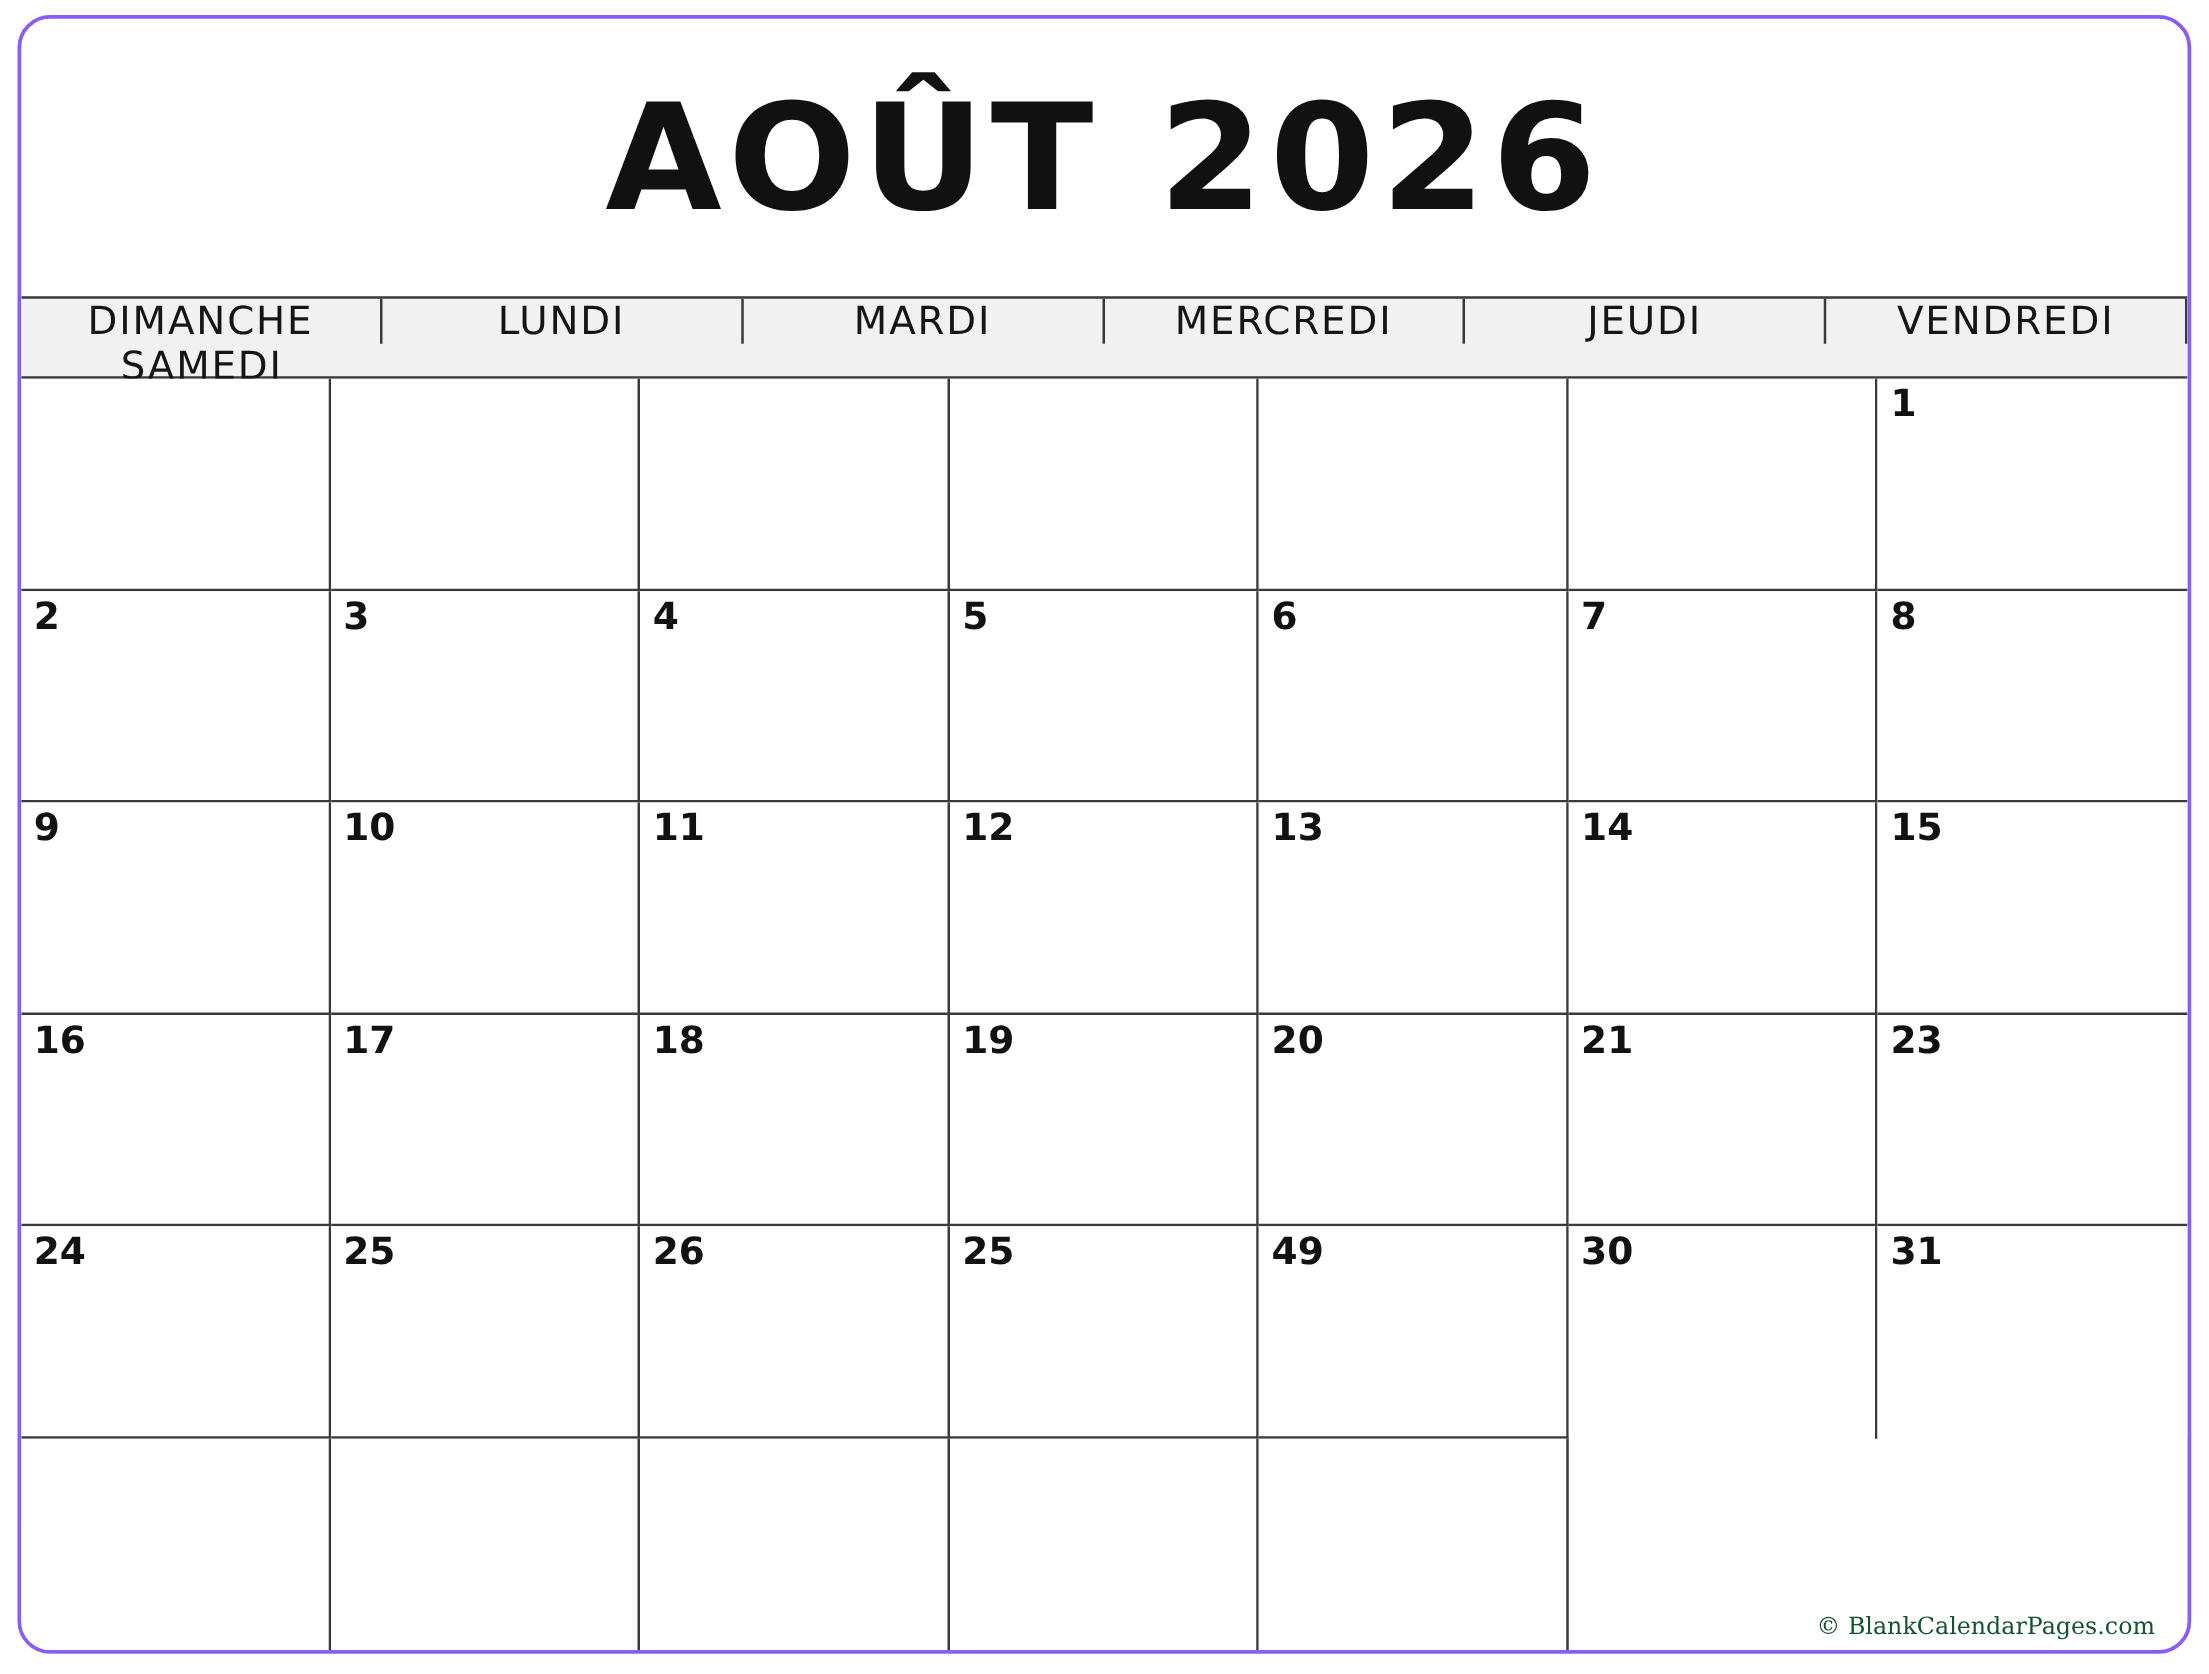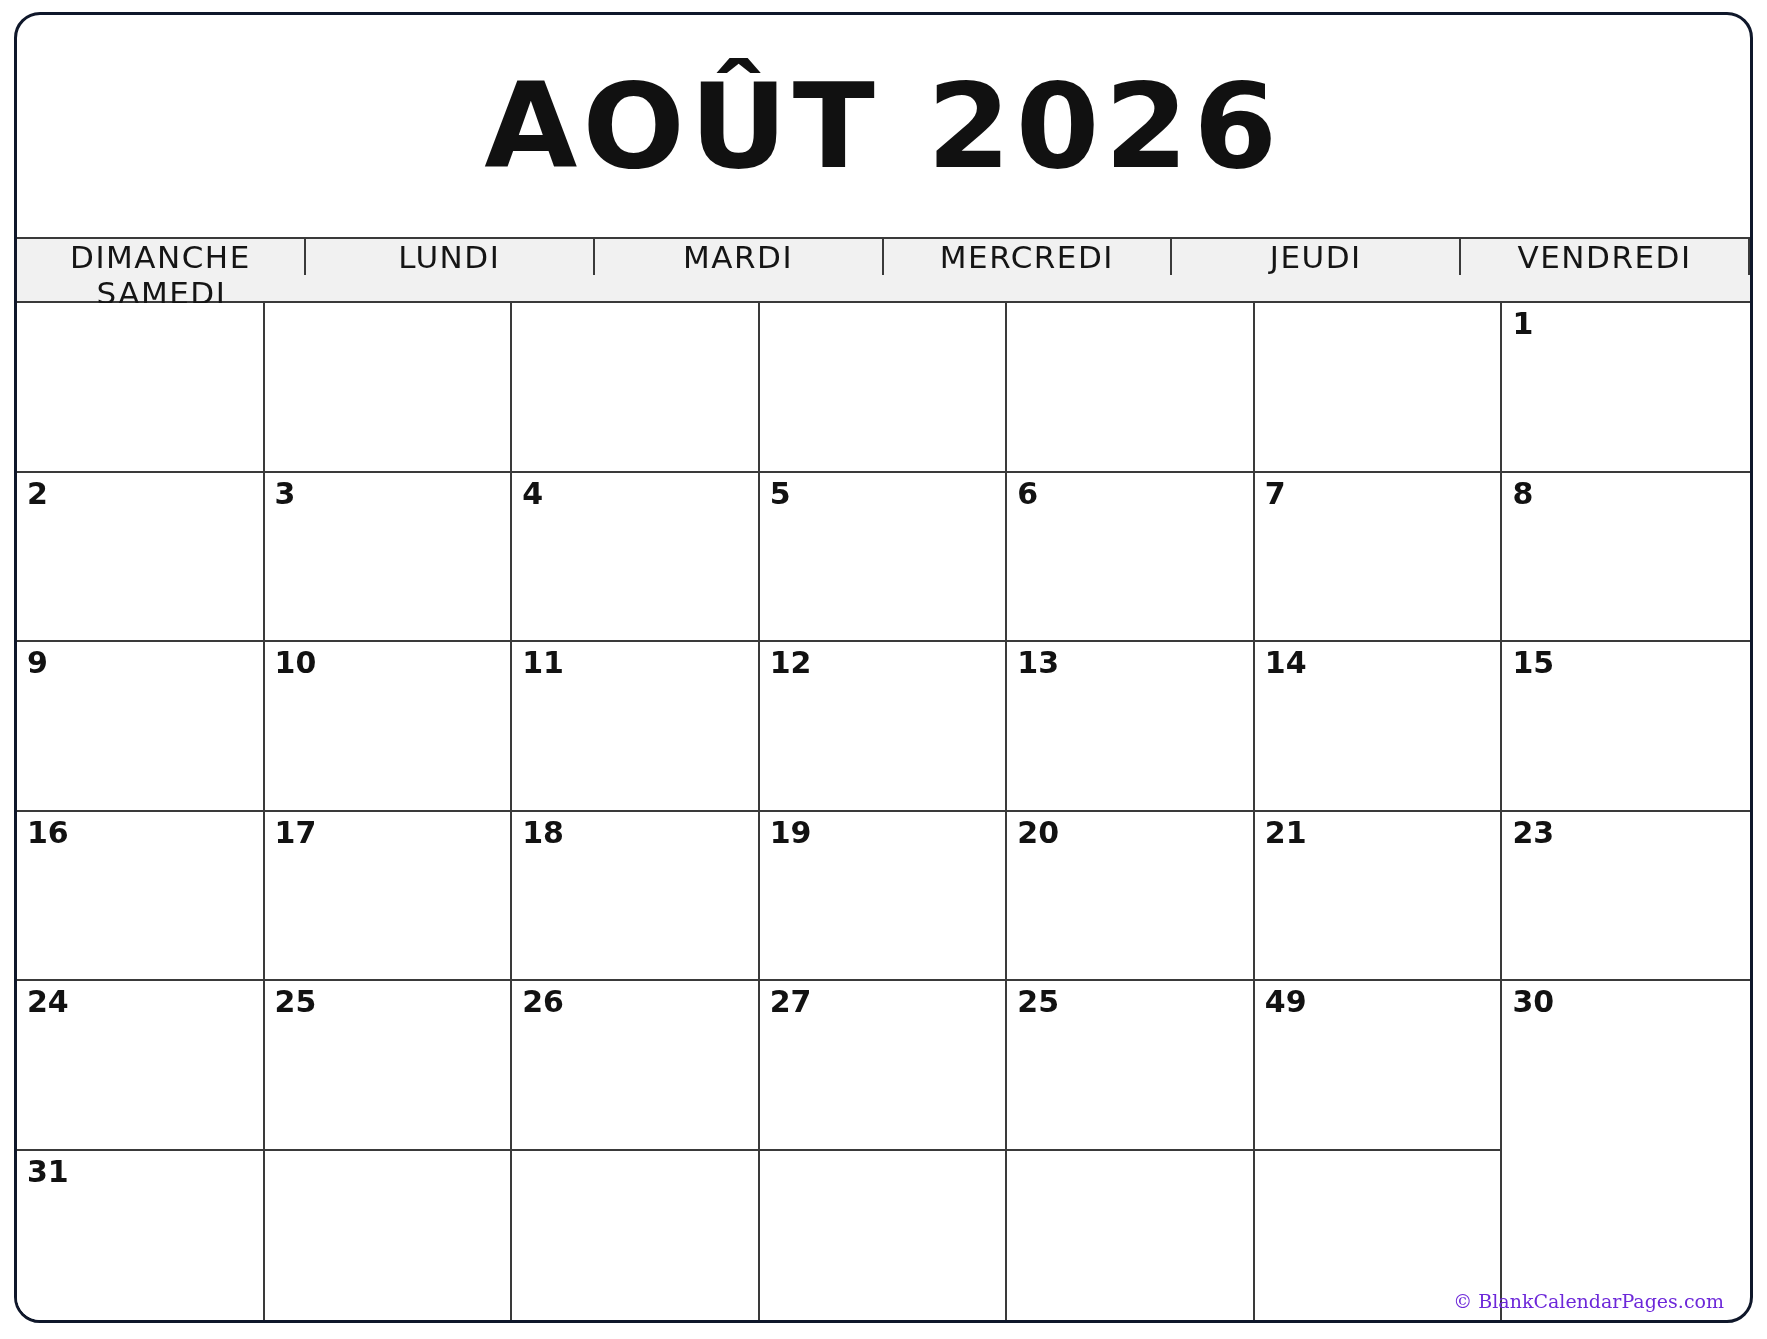--- a/index.html
+++ b/index.html
@@ -22,21 +22,21 @@
     padding: 12px 14px 16px 14px;
     background: #ffffff;
   }
 
   
   .calendar-frame {
     position: relative;
     box-sizing: border-box;
     width: 100%;
     height: 100%;
-    border: 3px solid #0f172a;
+    border: 3px solid #8b5cf6;
     border-radius: 26px;
     background: #ffffff;
     overflow: hidden;
     display: flex;
     flex-direction: column;
   }
 
   .title-bar {
     height: 222px;
     display: flex;
@@ -112,21 +112,21 @@
 
   .day-cell.empty .day-number {
     visibility: hidden;
   }
 
   .footer-credit {
     position: absolute;
     right: 26px;
     bottom: 8px;
     font-size: 19px;
-    color: #6d28d9;
+    color: #14532d;
     font-family: "DejaVu Serif", serif;
     white-space: nowrap;
   }
 </style>
 </head>
 <body>
 
 <div class="calendar-page">
   <div class="calendar-frame">
 
@@ -232,23 +232,20 @@
         <div class="day-cell">
           <div class="day-number">24</div>
         </div>
         <div class="day-cell">
           <div class="day-number">25</div>
         </div>
         <div class="day-cell">
           <div class="day-number">26</div>
         </div>
         <div class="day-cell">
-          <div class="day-number">27</div>
-        </div>
-        <div class="day-cell">
           <div class="day-number">25</div>
         </div>
         <div class="day-cell">
           <div class="day-number">49</div>
         </div>
         <div class="day-cell last-row">
           <div class="day-number">30</div>
         </div>
         <div class="day-cell last-row">
           <div class="day-number">31</div>

